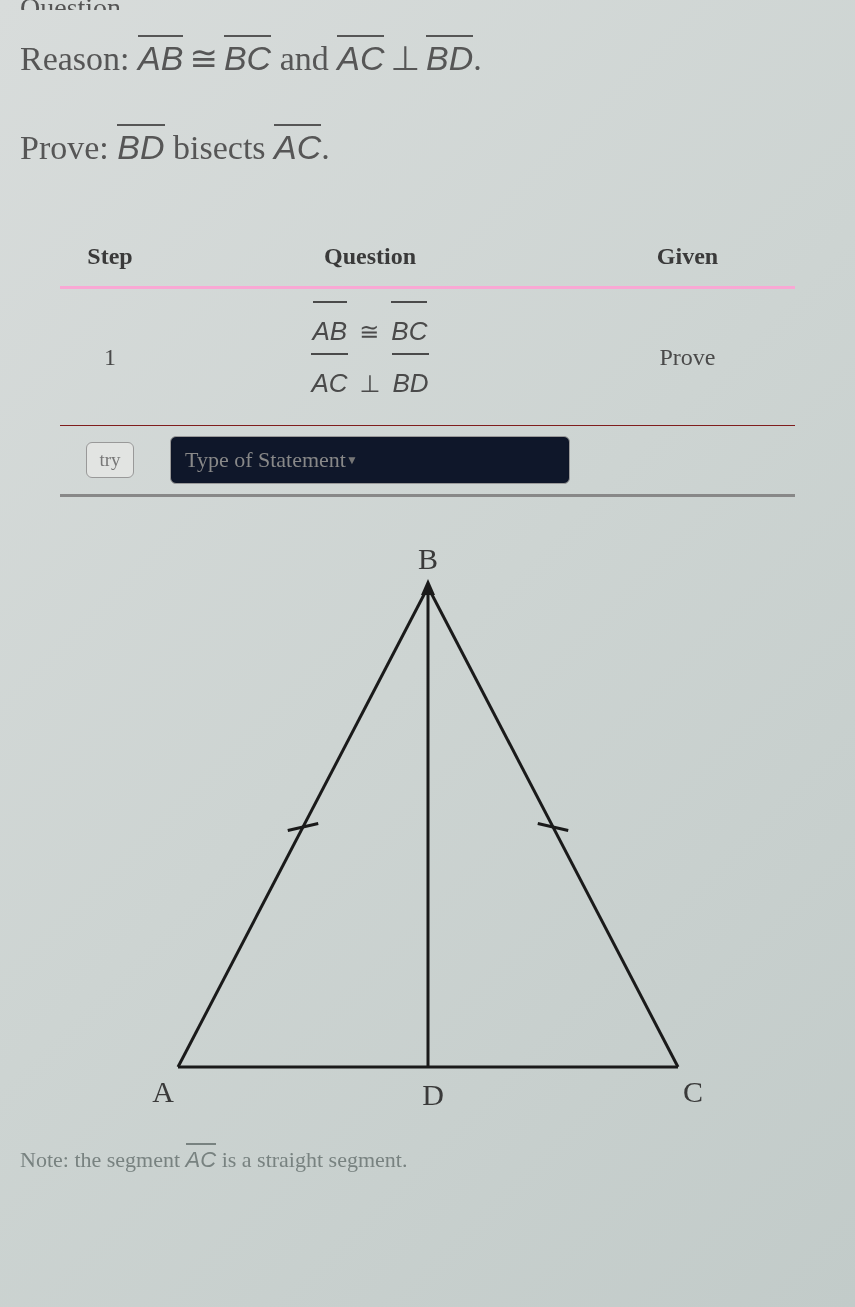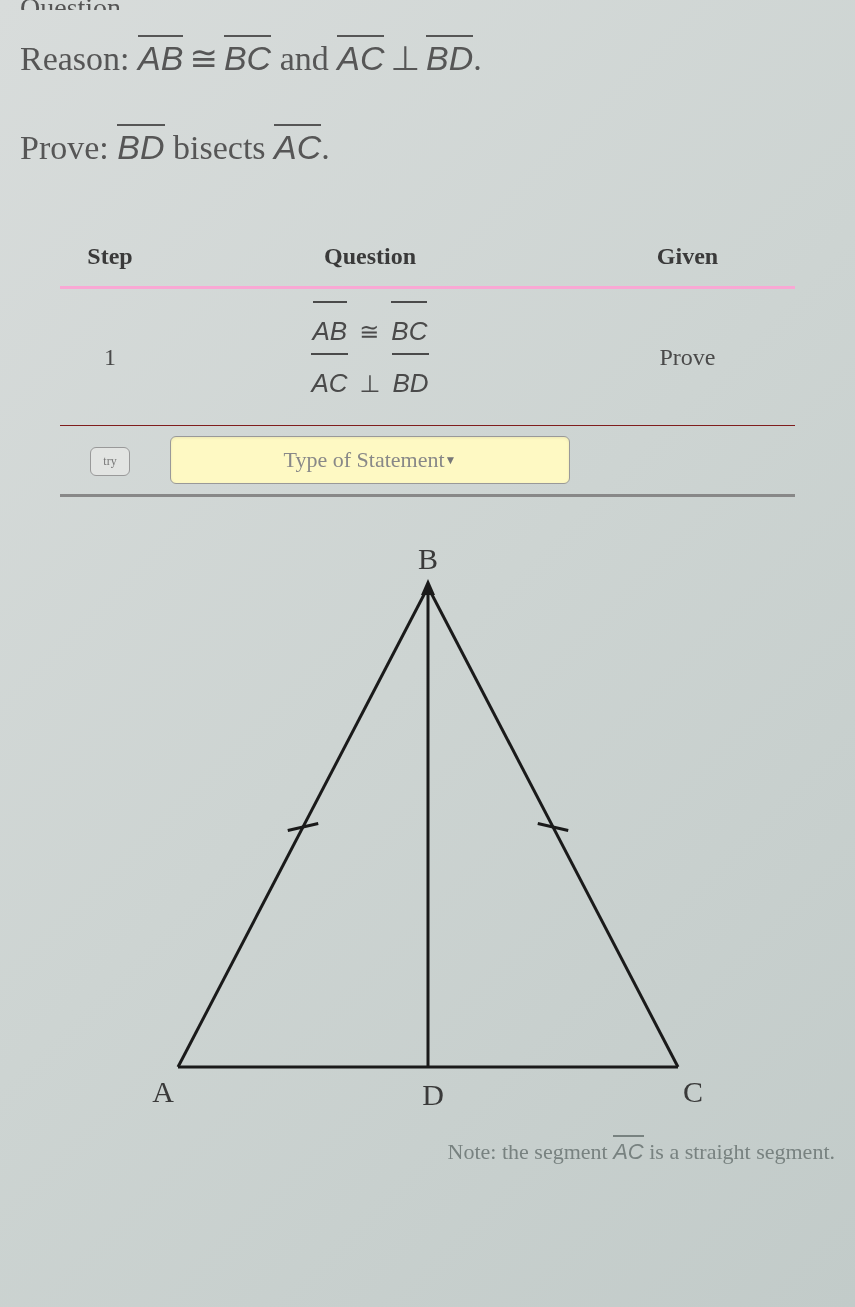--- a/index.html
+++ b/index.html
@@ -71,55 +71,55 @@
     }
     .stmt-cell { line-height: 2.0; font-size: 26px; }
     .stmt-cell .seg { font-size: 26px; }
 
     .try-row td { border-bottom: 3px solid #888; padding: 10px; }
     .try-btn {
       display: inline-block;
       border: 1px solid #999;
       border-radius: 6px;
       padding: 6px 12px;
-      font-size: 12px;
+      font-size: 19px;
       color: #777;
       background: #e2e4e2;
       font-family: Georgia, serif;
     }
     .type-dropdown {
       display: flex;
       align-items: center;
-      justify-content: center;
+      justify-content: flex-start;
       border: 1px solid #999;
       border-radius: 6px;
       padding: 10px 14px;
       font-size: 22px;
       color: #888;
-      background: #fef9c3;
+      background: #0f172a;
       width: 100%;
       box-shadow: inset 0 1px 3px rgba(0,0,0,0.08);
     }
     .chev { font-size: 12px; color: #777; }
 
     .figure-area {
       text-align: center;
       margin-top: 20px;
     }
     .triangle-svg { display: block; margin: 0 auto; }
     .vertex-label {
       font-family: 'Times New Roman', serif;
       font-size: 30px;
       fill: #3a3a3a;
     }
     .note {
-      text-align: right;
+      text-align: left;
       font-size: 22px;
       color: #788280;
-      margin-top: 12px;
+      margin-top: 20px;
     }
     .note .seg { font-style: italic; }
   </style>
 </head>
 <body>
 
 <div class="content">
   <div class="question-label">Question</div>
 
   <div class="given-line">

